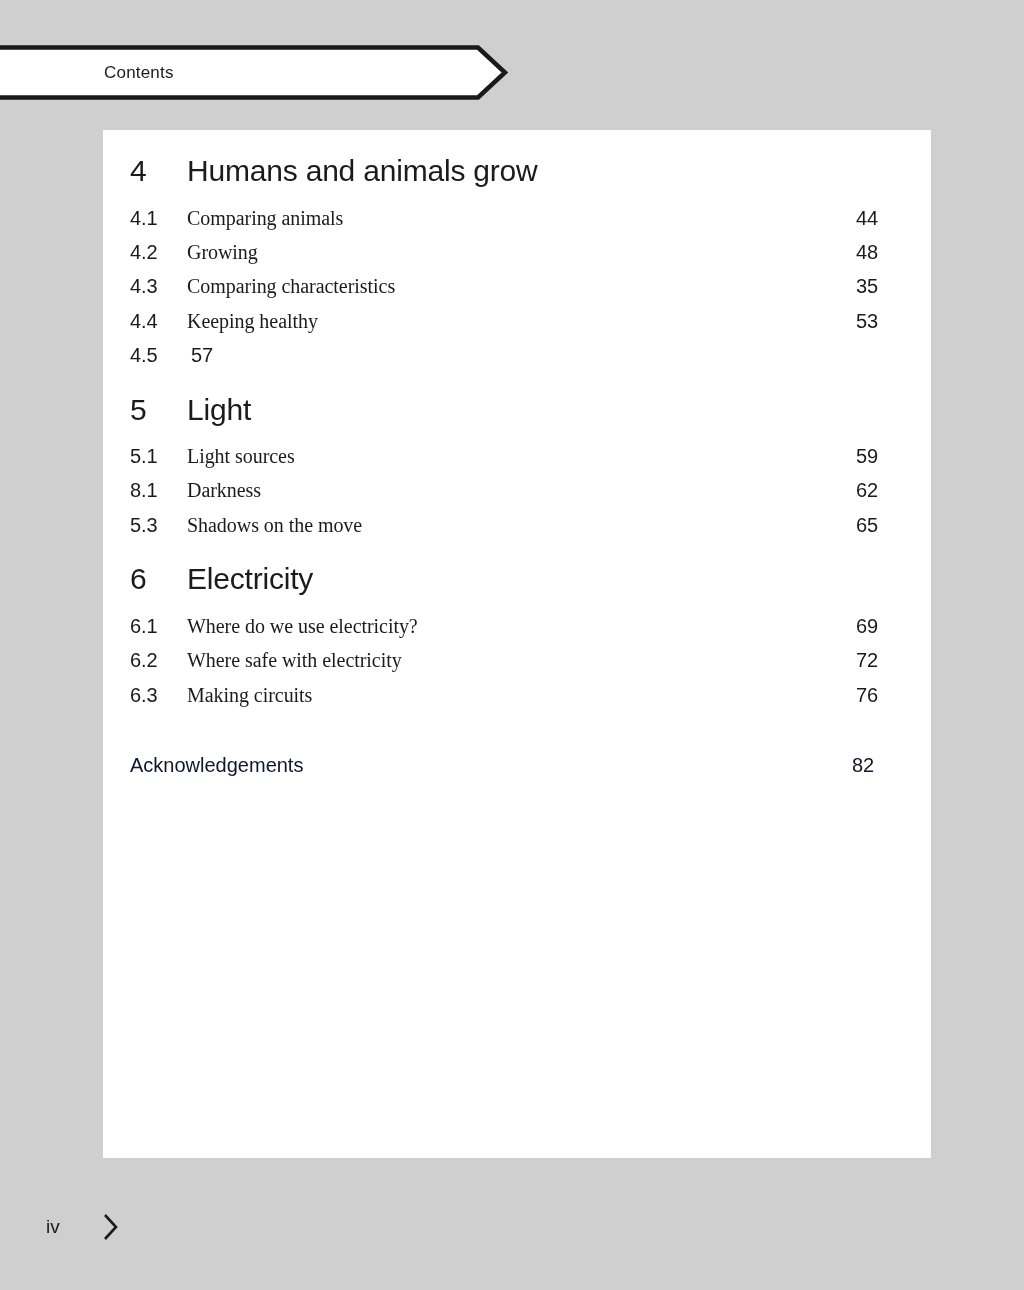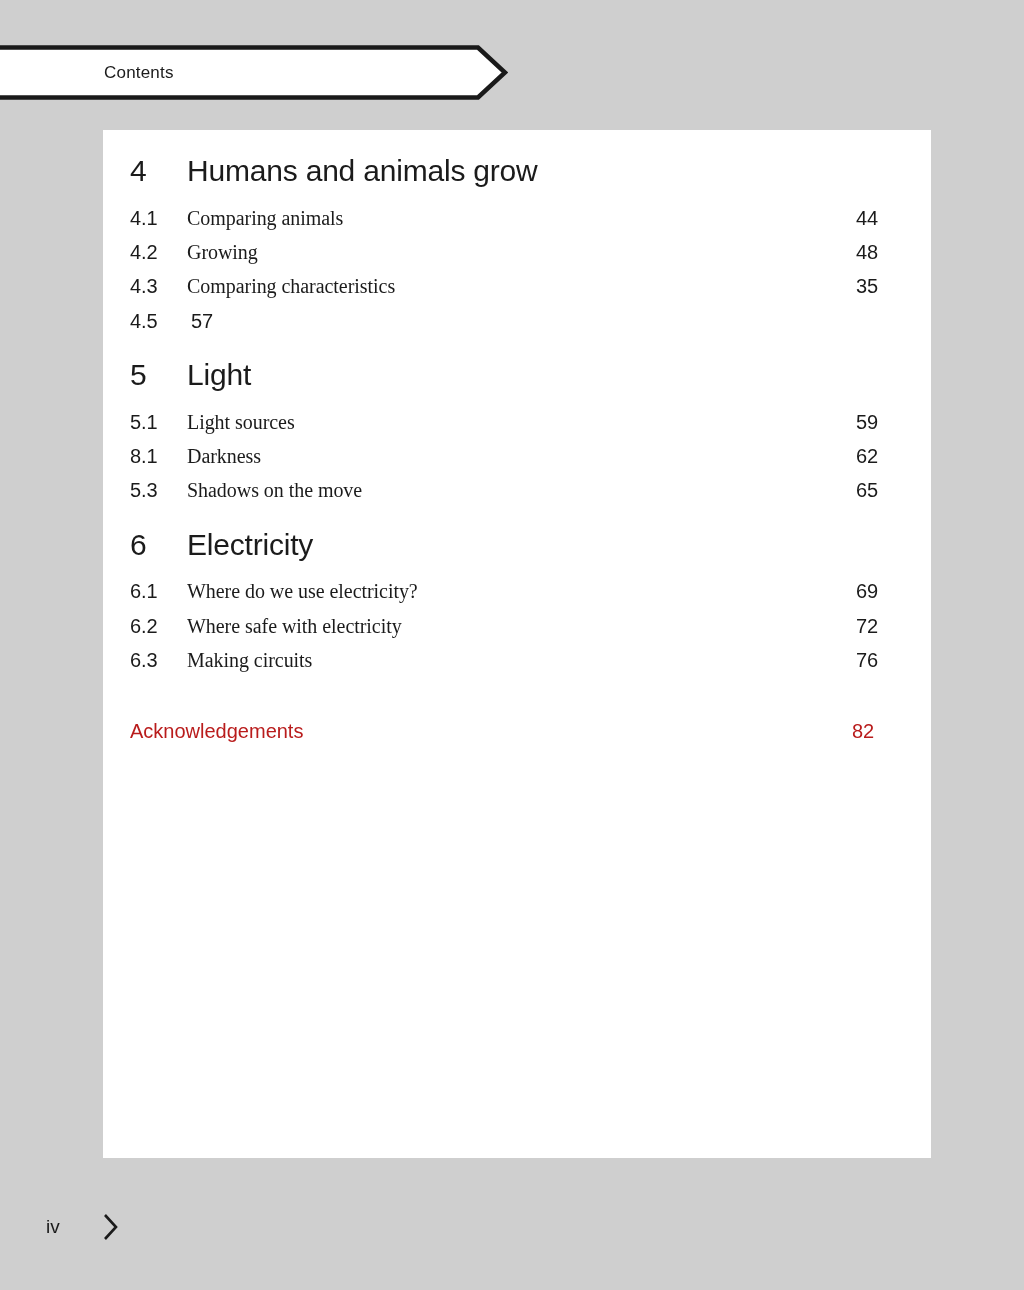--- a/index.html
+++ b/index.html
@@ -110,21 +110,21 @@
   }
 
   .ack-block {
     margin-top: 36px;
   }
   .ack-row {
     display: flex;
     align-items: baseline;
     font-size: 20px;
     line-height: 34.4px;
-    color: #b91c1c;
+    color: #0f172a;
   }
   .ack-row .ack-label {
     flex: 1 1 auto;
   }
   .ack-row .ack-page {
     flex: 0 0 auto;
     min-width: 30px;
   }
 
   
@@ -183,20 +183,25 @@
       </div>
       <div class="toc-row">
         <span class="row-num">4.2</span>
         <span class="row-title">Growing</span>
         <span class="row-page">48</span>
       </div>
       <div class="toc-row">
         <span class="row-num">4.3</span>
         <span class="row-title">Comparing characteristics</span>
         <span class="row-page">35</span>
+      </div>
+      <div class="toc-row">
+        <span class="row-num">4.4</span>
+        <span class="row-title">Keeping healthy</span>
+        <span class="row-page">53</span>
       </div>
       <div class="toc-row">
         <span class="row-num">4.5</span>
         <span class="row-page">57</span>
       </div>
     </div>
 
     <div class="chapter-block">
       <div class="chapter-heading">
         <span class="ch-num">5</span>

